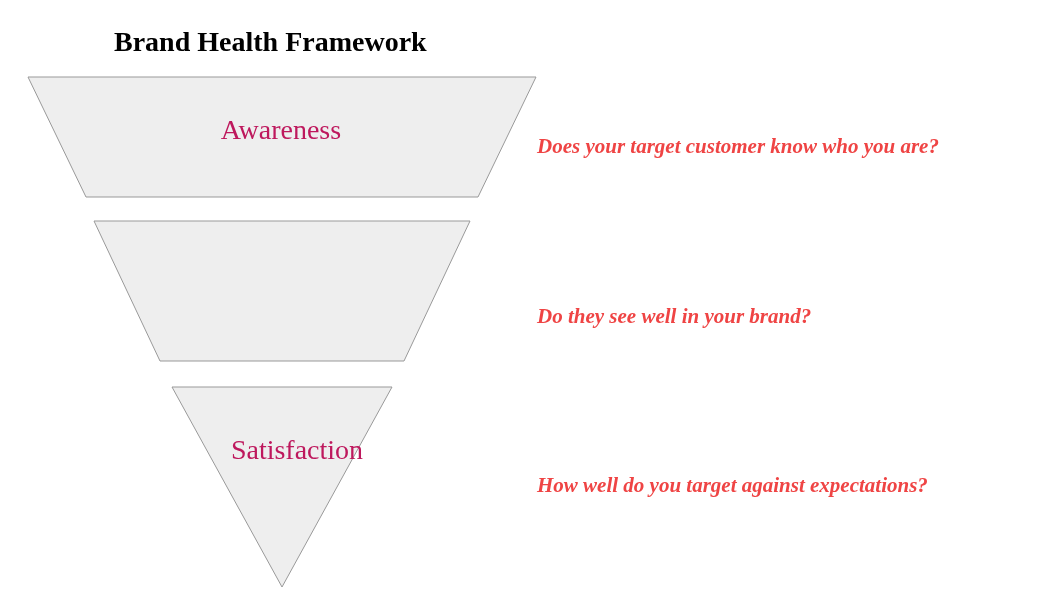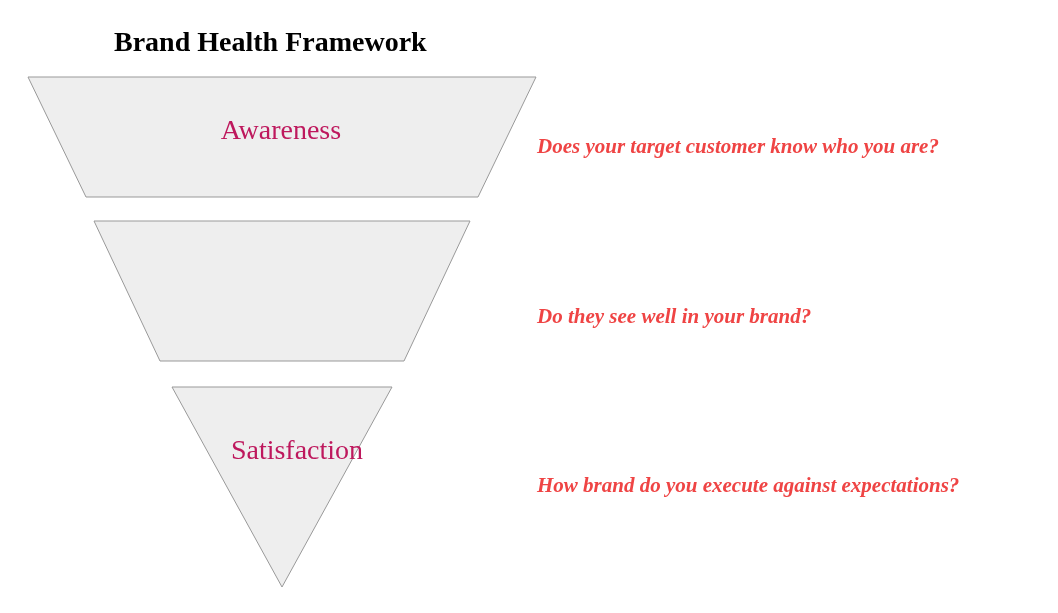--- a/index.html
+++ b/index.html
@@ -64,15 +64,15 @@
 
   <div class="stage-label" style="left:281px; top:130px;">Awareness</div>
 
 
   <div class="stage-label" style="left:283px; top:450px;margin-left:14px;">Satisfaction</div>
 
   <div class="question" style="left:537px; top:146px;">Does your target customer know who you are?</div>
 
   <div class="question" style="left:537px; top:316px;">Do they see well in your brand?</div>
 
-  <div class="question" style="left:537px; top:485px;">How brand do you execute against expectations?</div>
+  <div class="question" style="left:537px; top:485px;">How well do you target against expectations?</div>
 
 </div>
 
 </body></html>

